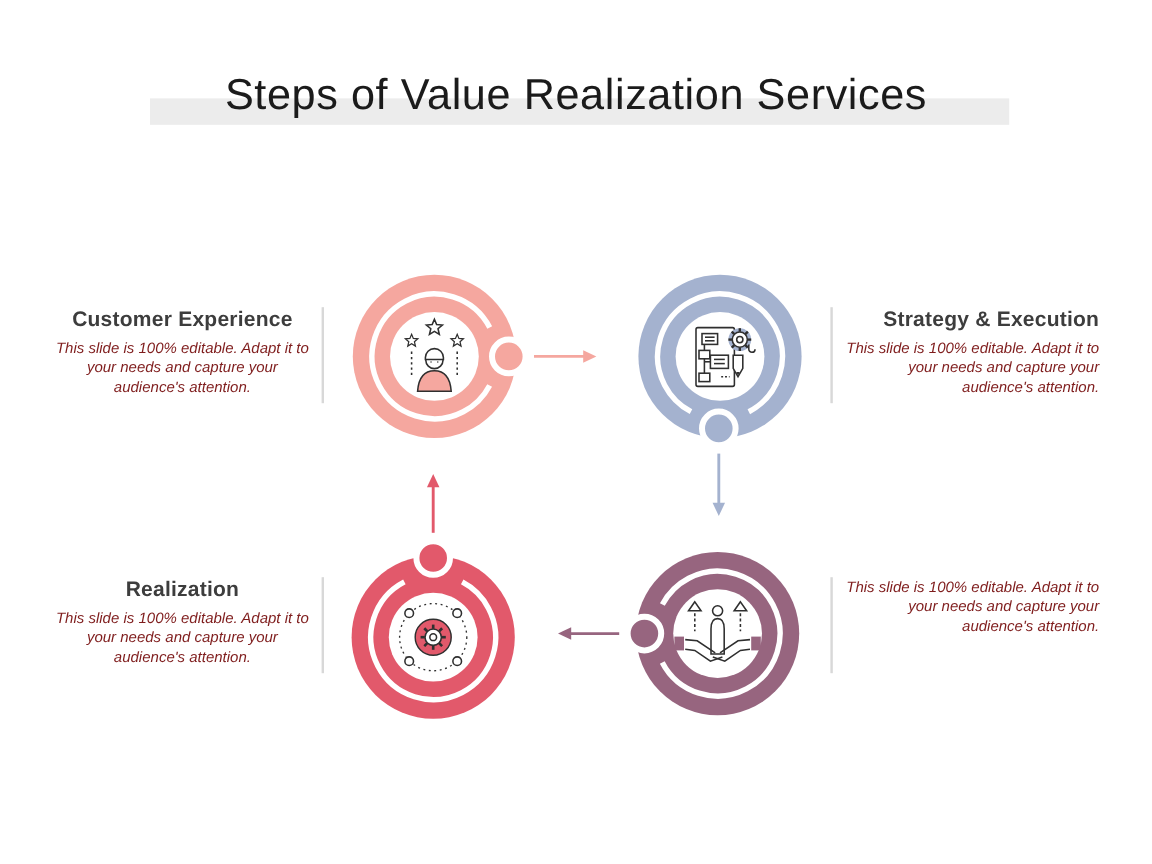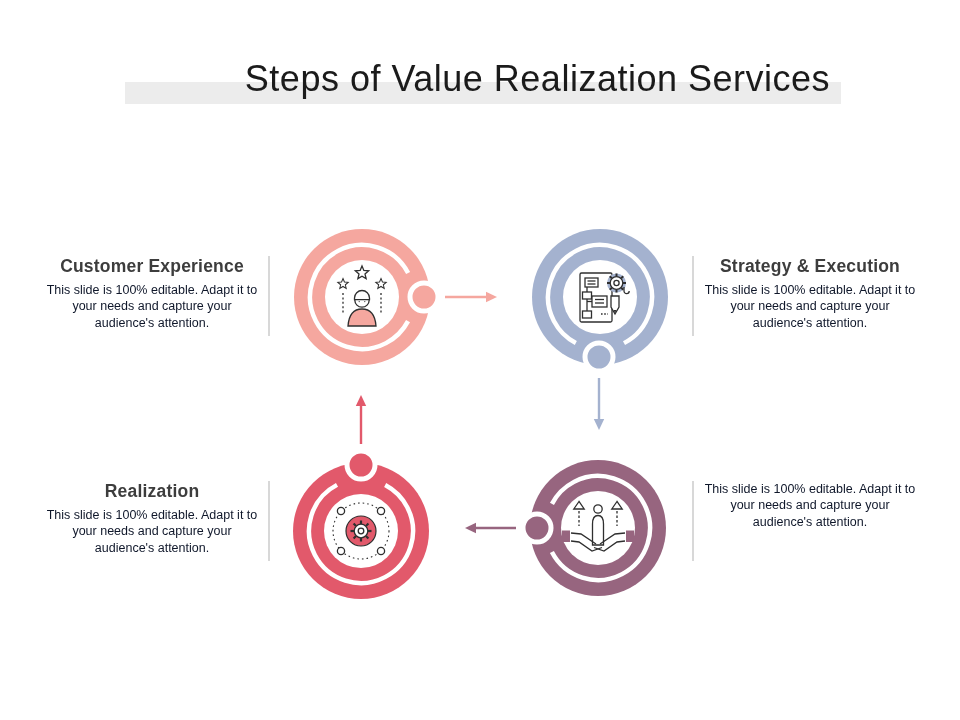--- a/index.html
+++ b/index.html
@@ -7,32 +7,32 @@
     position:relative;width:960px;height:720px;background:#ffffff;
     font-family:"Liberation Sans",sans-serif;overflow:hidden;
   }
   .title-band{
     position:absolute;left:125px;top:82px;width:716px;height:22px;
     background:#ececec;
   }
   .slide-title{
     position:absolute;left:130px;top:58px;width:700px;margin:0;
     font-size:36px;font-weight:normal;letter-spacing:.5px;color:#1b1b1b;
-    text-align:right;white-space:nowrap;
+    text-align:center;white-space:nowrap;
   }
   .diagram{position:absolute;left:0;top:0;}
   .step-text{position:absolute;width:212px;}
   .step-text h2{
     margin:0 0 5px 0;font-size:17.5px;font-weight:bold;color:#3d3d3d;letter-spacing:.2px;
   }
   .step-text p{
-    margin:0;font-size:12.5px;color:#0f172a;line-height:1.3;
+    margin:0;font-size:12.5px;font-style:italic;color:#7f1d1d;line-height:1.3;
   }
   .align-right{text-align:center;}
-  .align-left{text-align:center;}
+  .align-left{text-align:right;}
   .vdivider{position:absolute;width:2px;height:80px;background:#d8d8d8;}
 </style>
 </head>
 <body>
 
 <div class="slide">
 
   <div class="title-band"></div>
   <h1 class="slide-title">Steps of Value Realization Services</h1>
 

